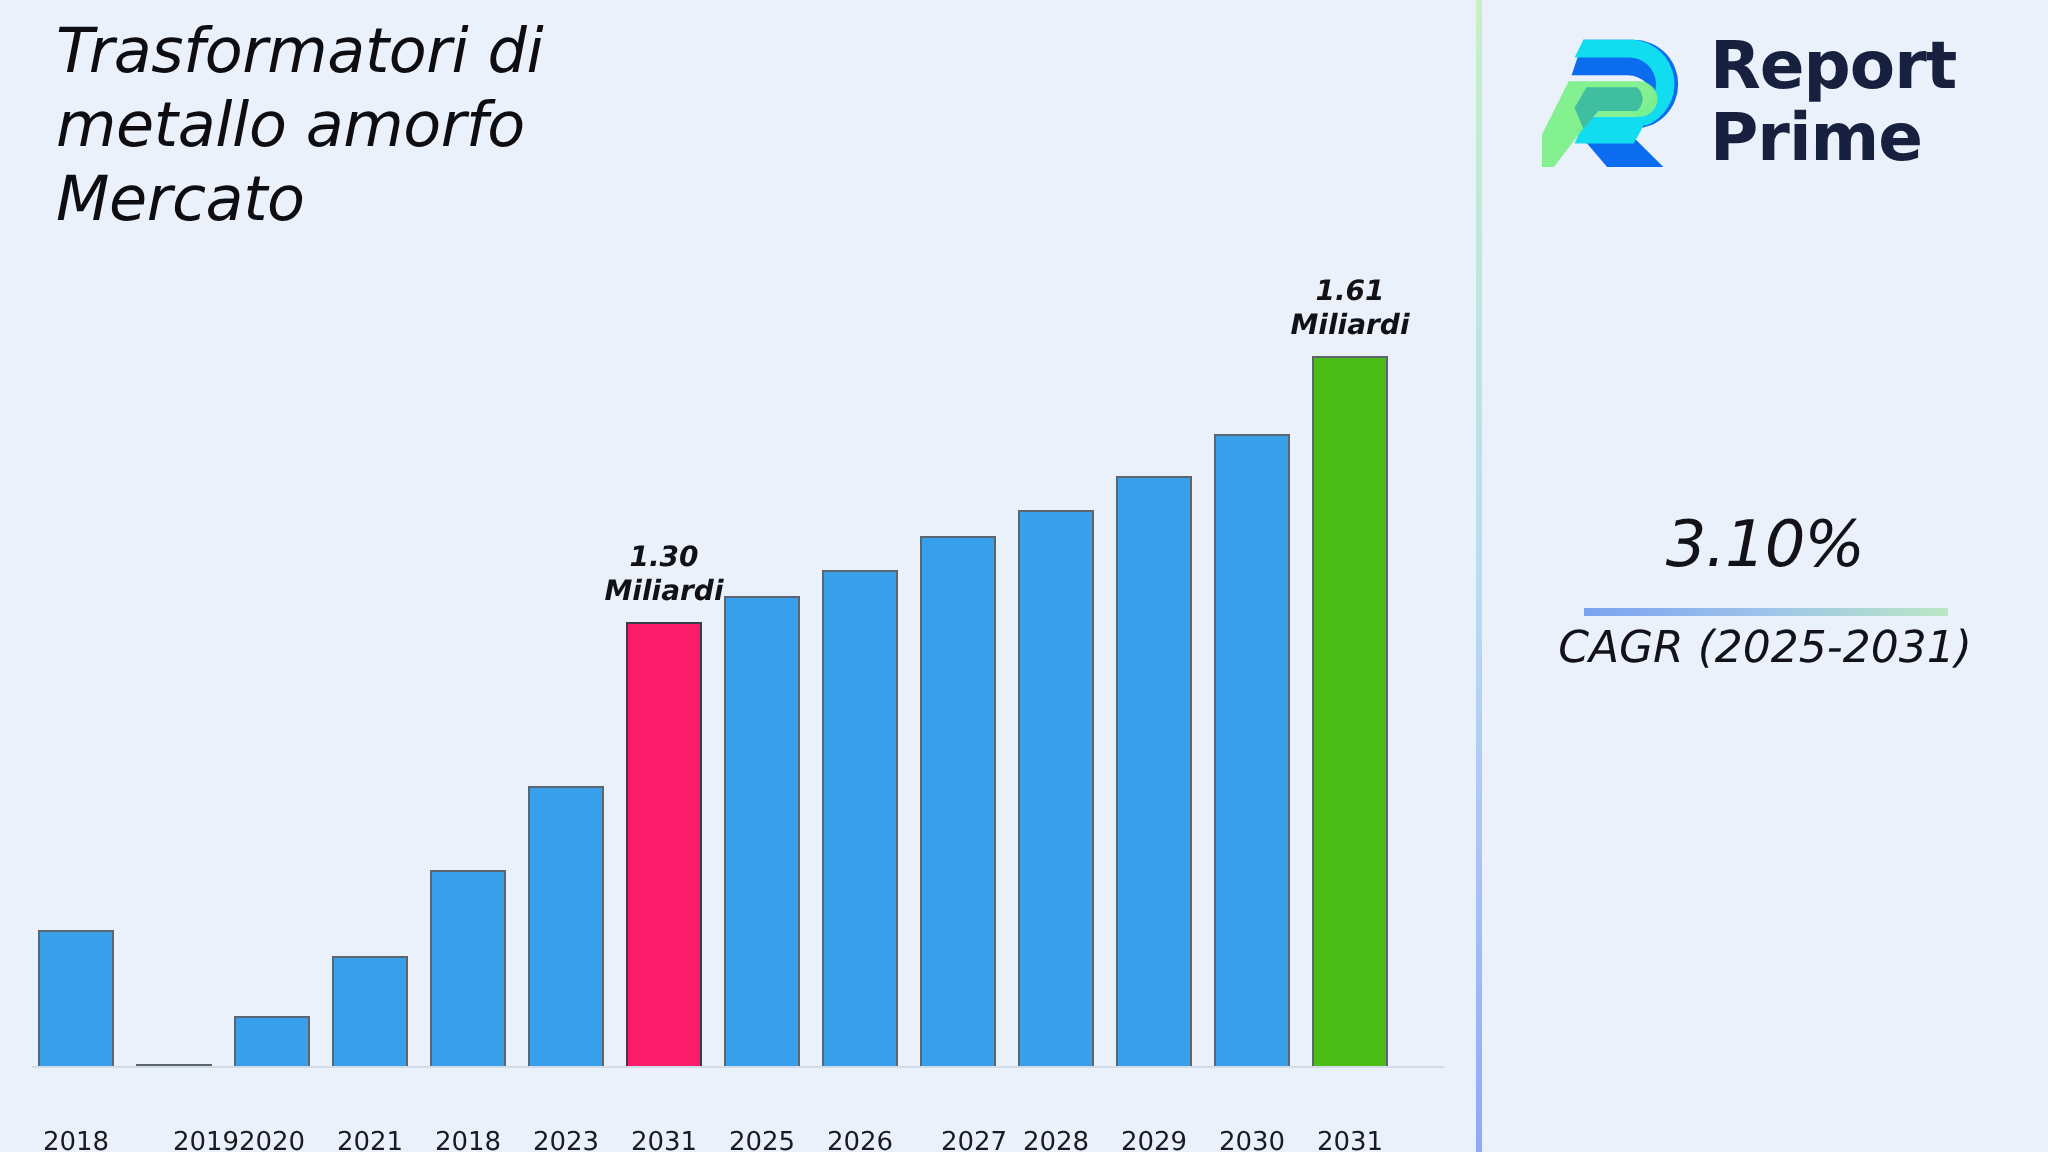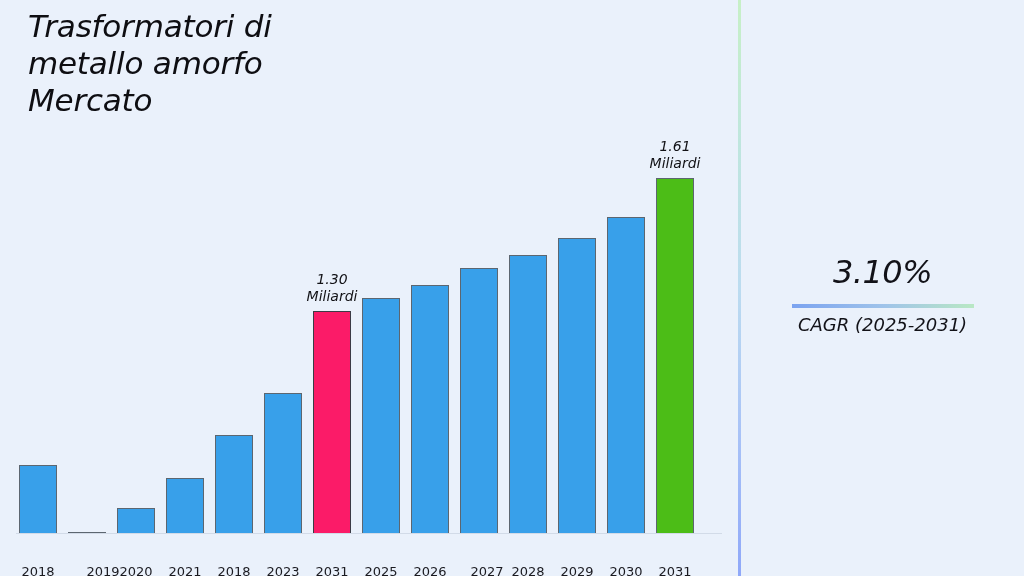--- a/index.html
+++ b/index.html
@@ -62,21 +62,21 @@
   .bar.green { background: #4cbd17; border-color: #5c6670; }
 
   .bar-label {
     position: absolute;
     left: 50%;
     transform: translateX(-50%);
     width: 90px;
     text-align: center;
     font-family: "DejaVu Sans", sans-serif;
     font-style: italic;
-    font-weight: normal;
+    font-weight: bold;
     font-size: 14px;
     line-height: 17px;
     color: #121216;
     white-space: pre-line;
     pointer-events: none;
   }
 
   .tick-label {
     position: absolute;
     top: 540px;
@@ -135,21 +135,21 @@
     letter-spacing: -0.5px;
   }
   #cagr-rule {
     width: 182px; height: 4px;
     margin: 8px auto 6px auto;
     background: linear-gradient(to right, #7ba3f0 0%, #9fc3ea 50%, #b9e8c4 100%);
   }
   #cagr-caption {
     font-family: "DejaVu Sans", sans-serif;
     font-style: italic;
-    font-size: 18px;
+    font-size: 22px;
     line-height: 22px;
     color: #121218;
   }
 </style>
 </head>
 <body>
 
 <div id="page">
 
   <div id="left-panel">
@@ -222,20 +222,34 @@
         </div>
         <div class="tick-label" style="left: 656px;">2031</div>
       </div>
 
   </div>
 
   <div id="divider"></div>
 
   <div id="right-panel">
 
+    <div id="logo-block">
+      <svg id="logo-mark" viewBox="0 0 100 104" xmlns="http://www.w3.org/2000/svg">
+
+        <path d="M28 10 H62 A30 30 0 0 1 62 70 H56 L82 96 H44 L22 70 H58 A18 18 0 0 0 58 34 H20 Z" fill="#0b6cf0"></path>
+
+        <path d="M28 10 H62 A30 30 0 0 1 70 68 L60 58 A18 18 0 0 0 58 22 H22 Z" fill="#12dcf0"></path>
+        <path d="M30 62 H72 L62 80 H22 Z" fill="#12dcf0"></path>
+
+        <path d="M18 38 H66 A12 12 0 0 1 66 62 H34 L8 96 H0 L0 74 Z" fill="#7ef08a" opacity="0.95"></path>
+        <path d="M30 42 H64 A10 10 0 0 1 64 58 H38 L28 70 L22 56 Z" fill="#3fbfa0"></path>
+      </svg>
+      <div id="logo-text">Report
+Prime</div>
+    </div>
 
     <div id="cagr-block">
       <div id="cagr-value">3.10%</div>
       <div id="cagr-rule"></div>
       <div id="cagr-caption">CAGR (2025-2031)</div>
     </div>
 
   </div>
 
 </div>

